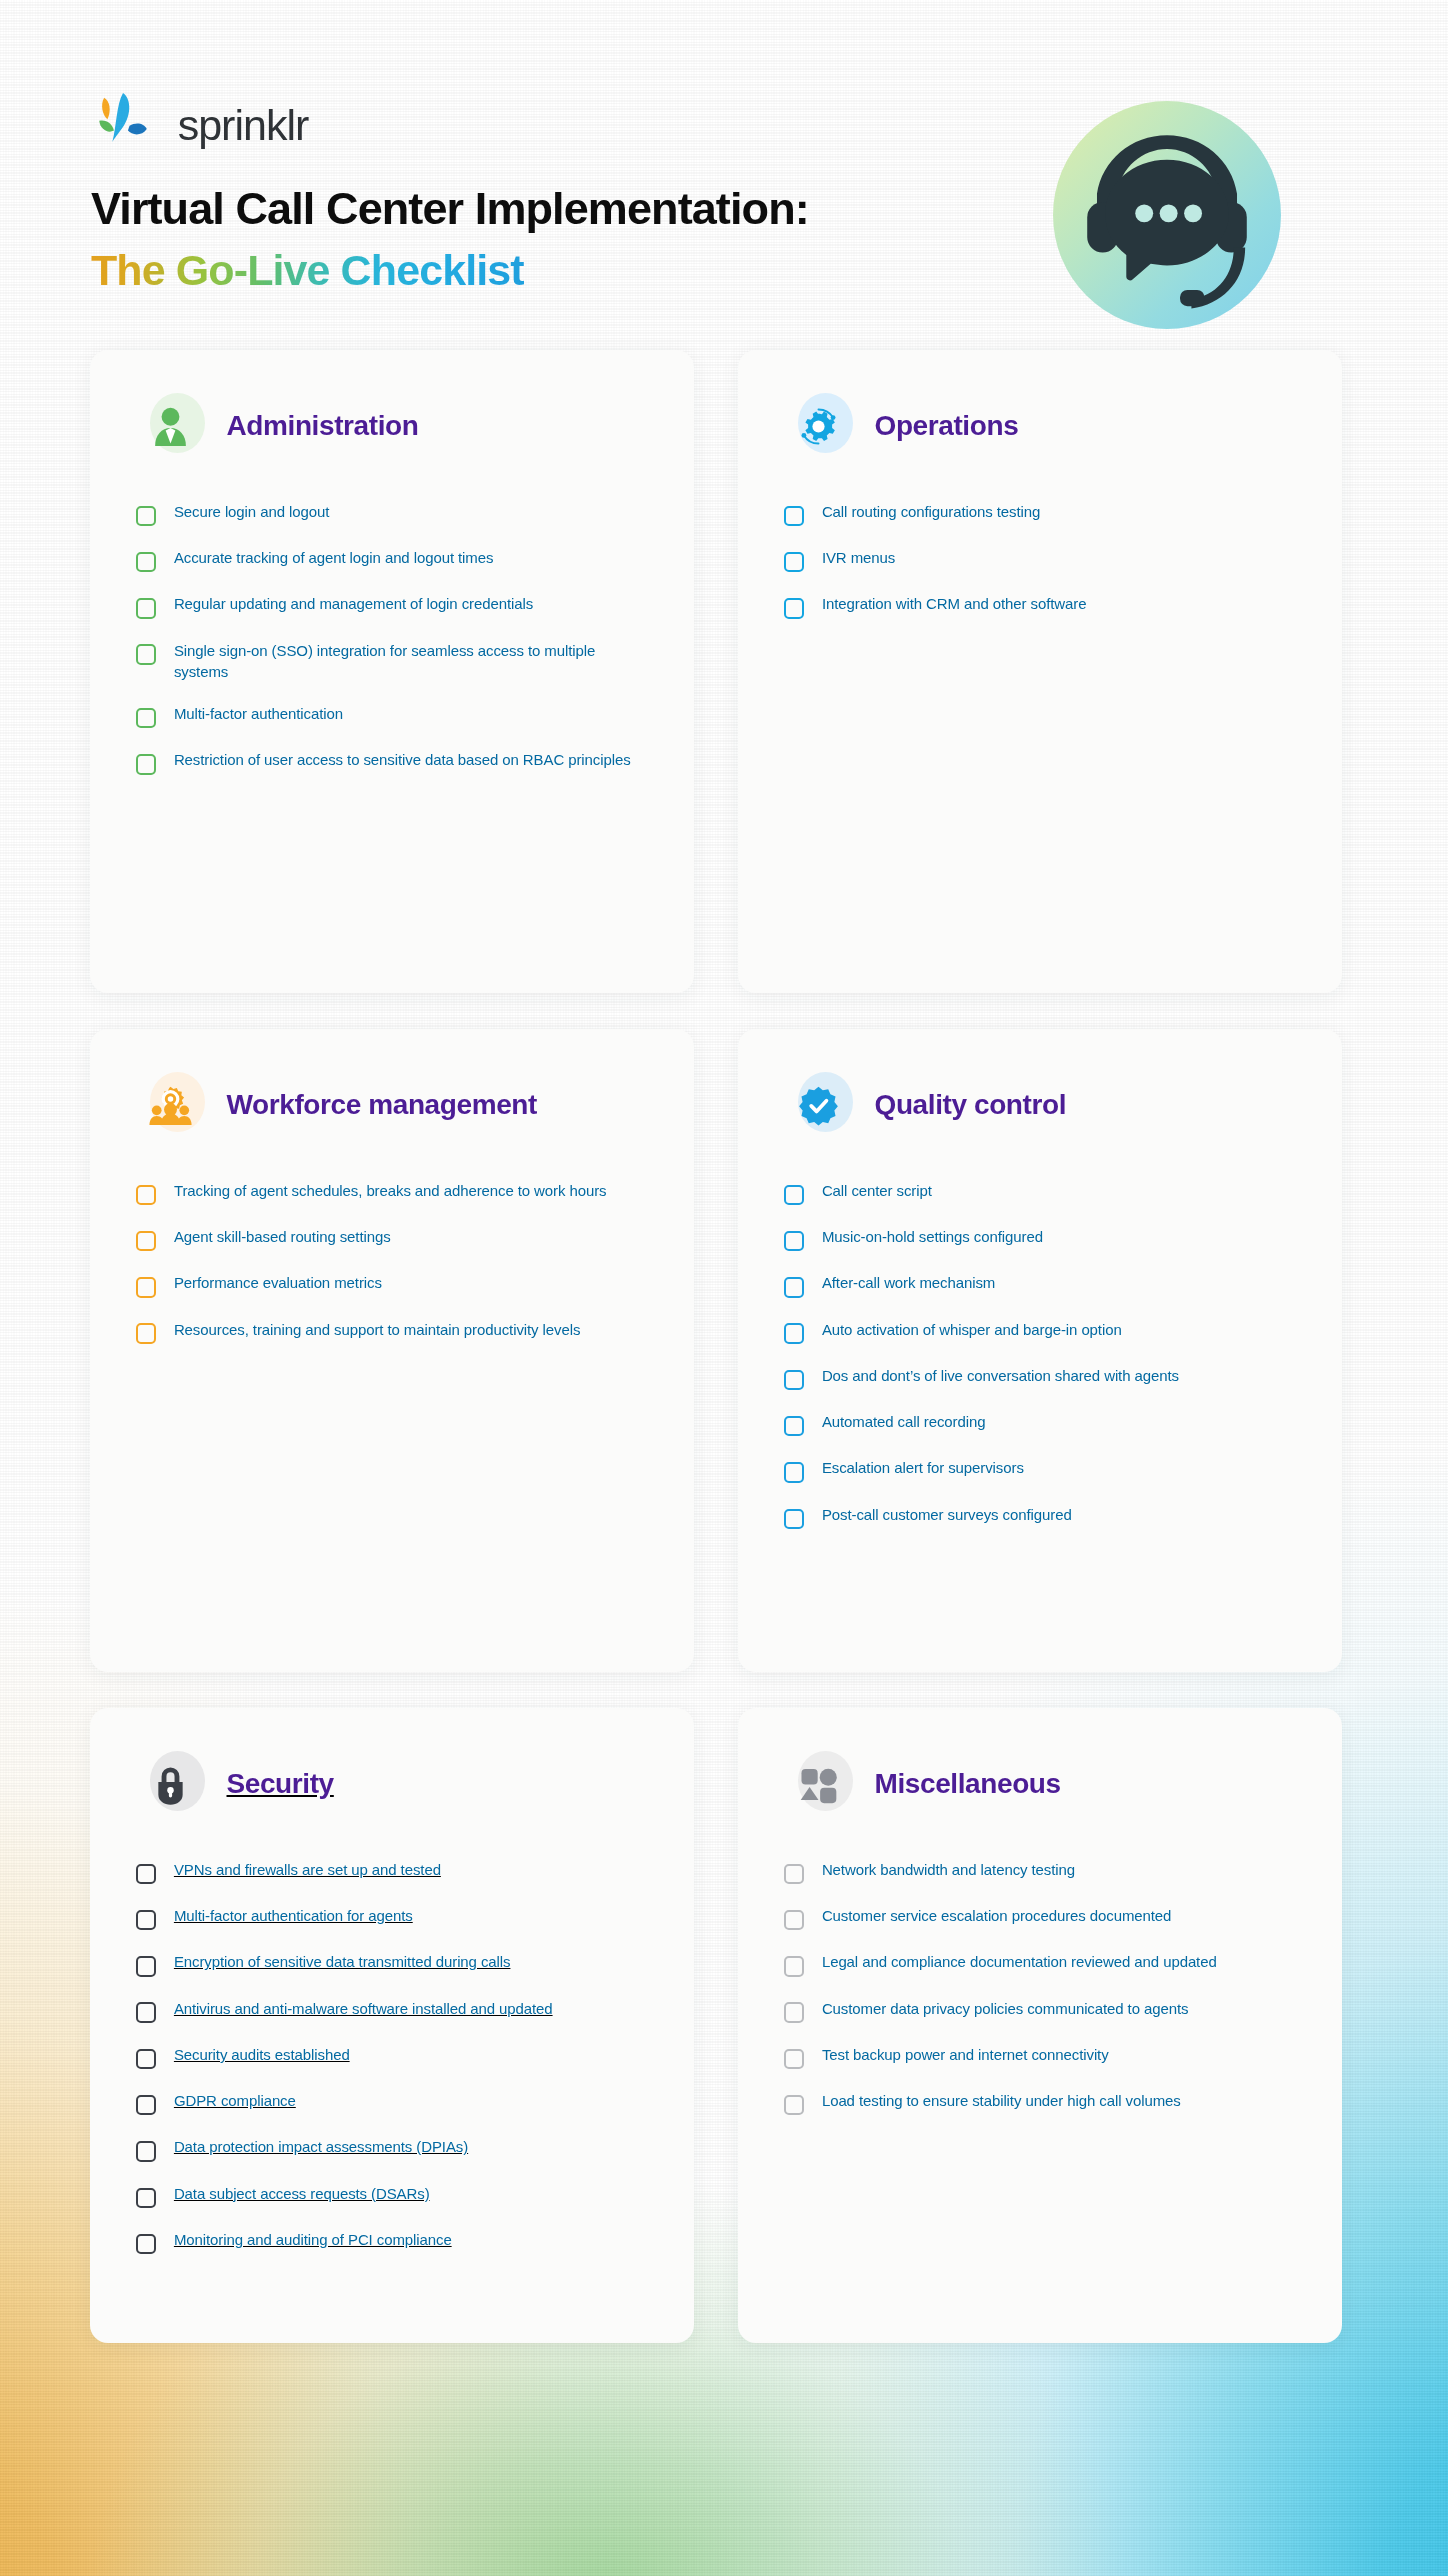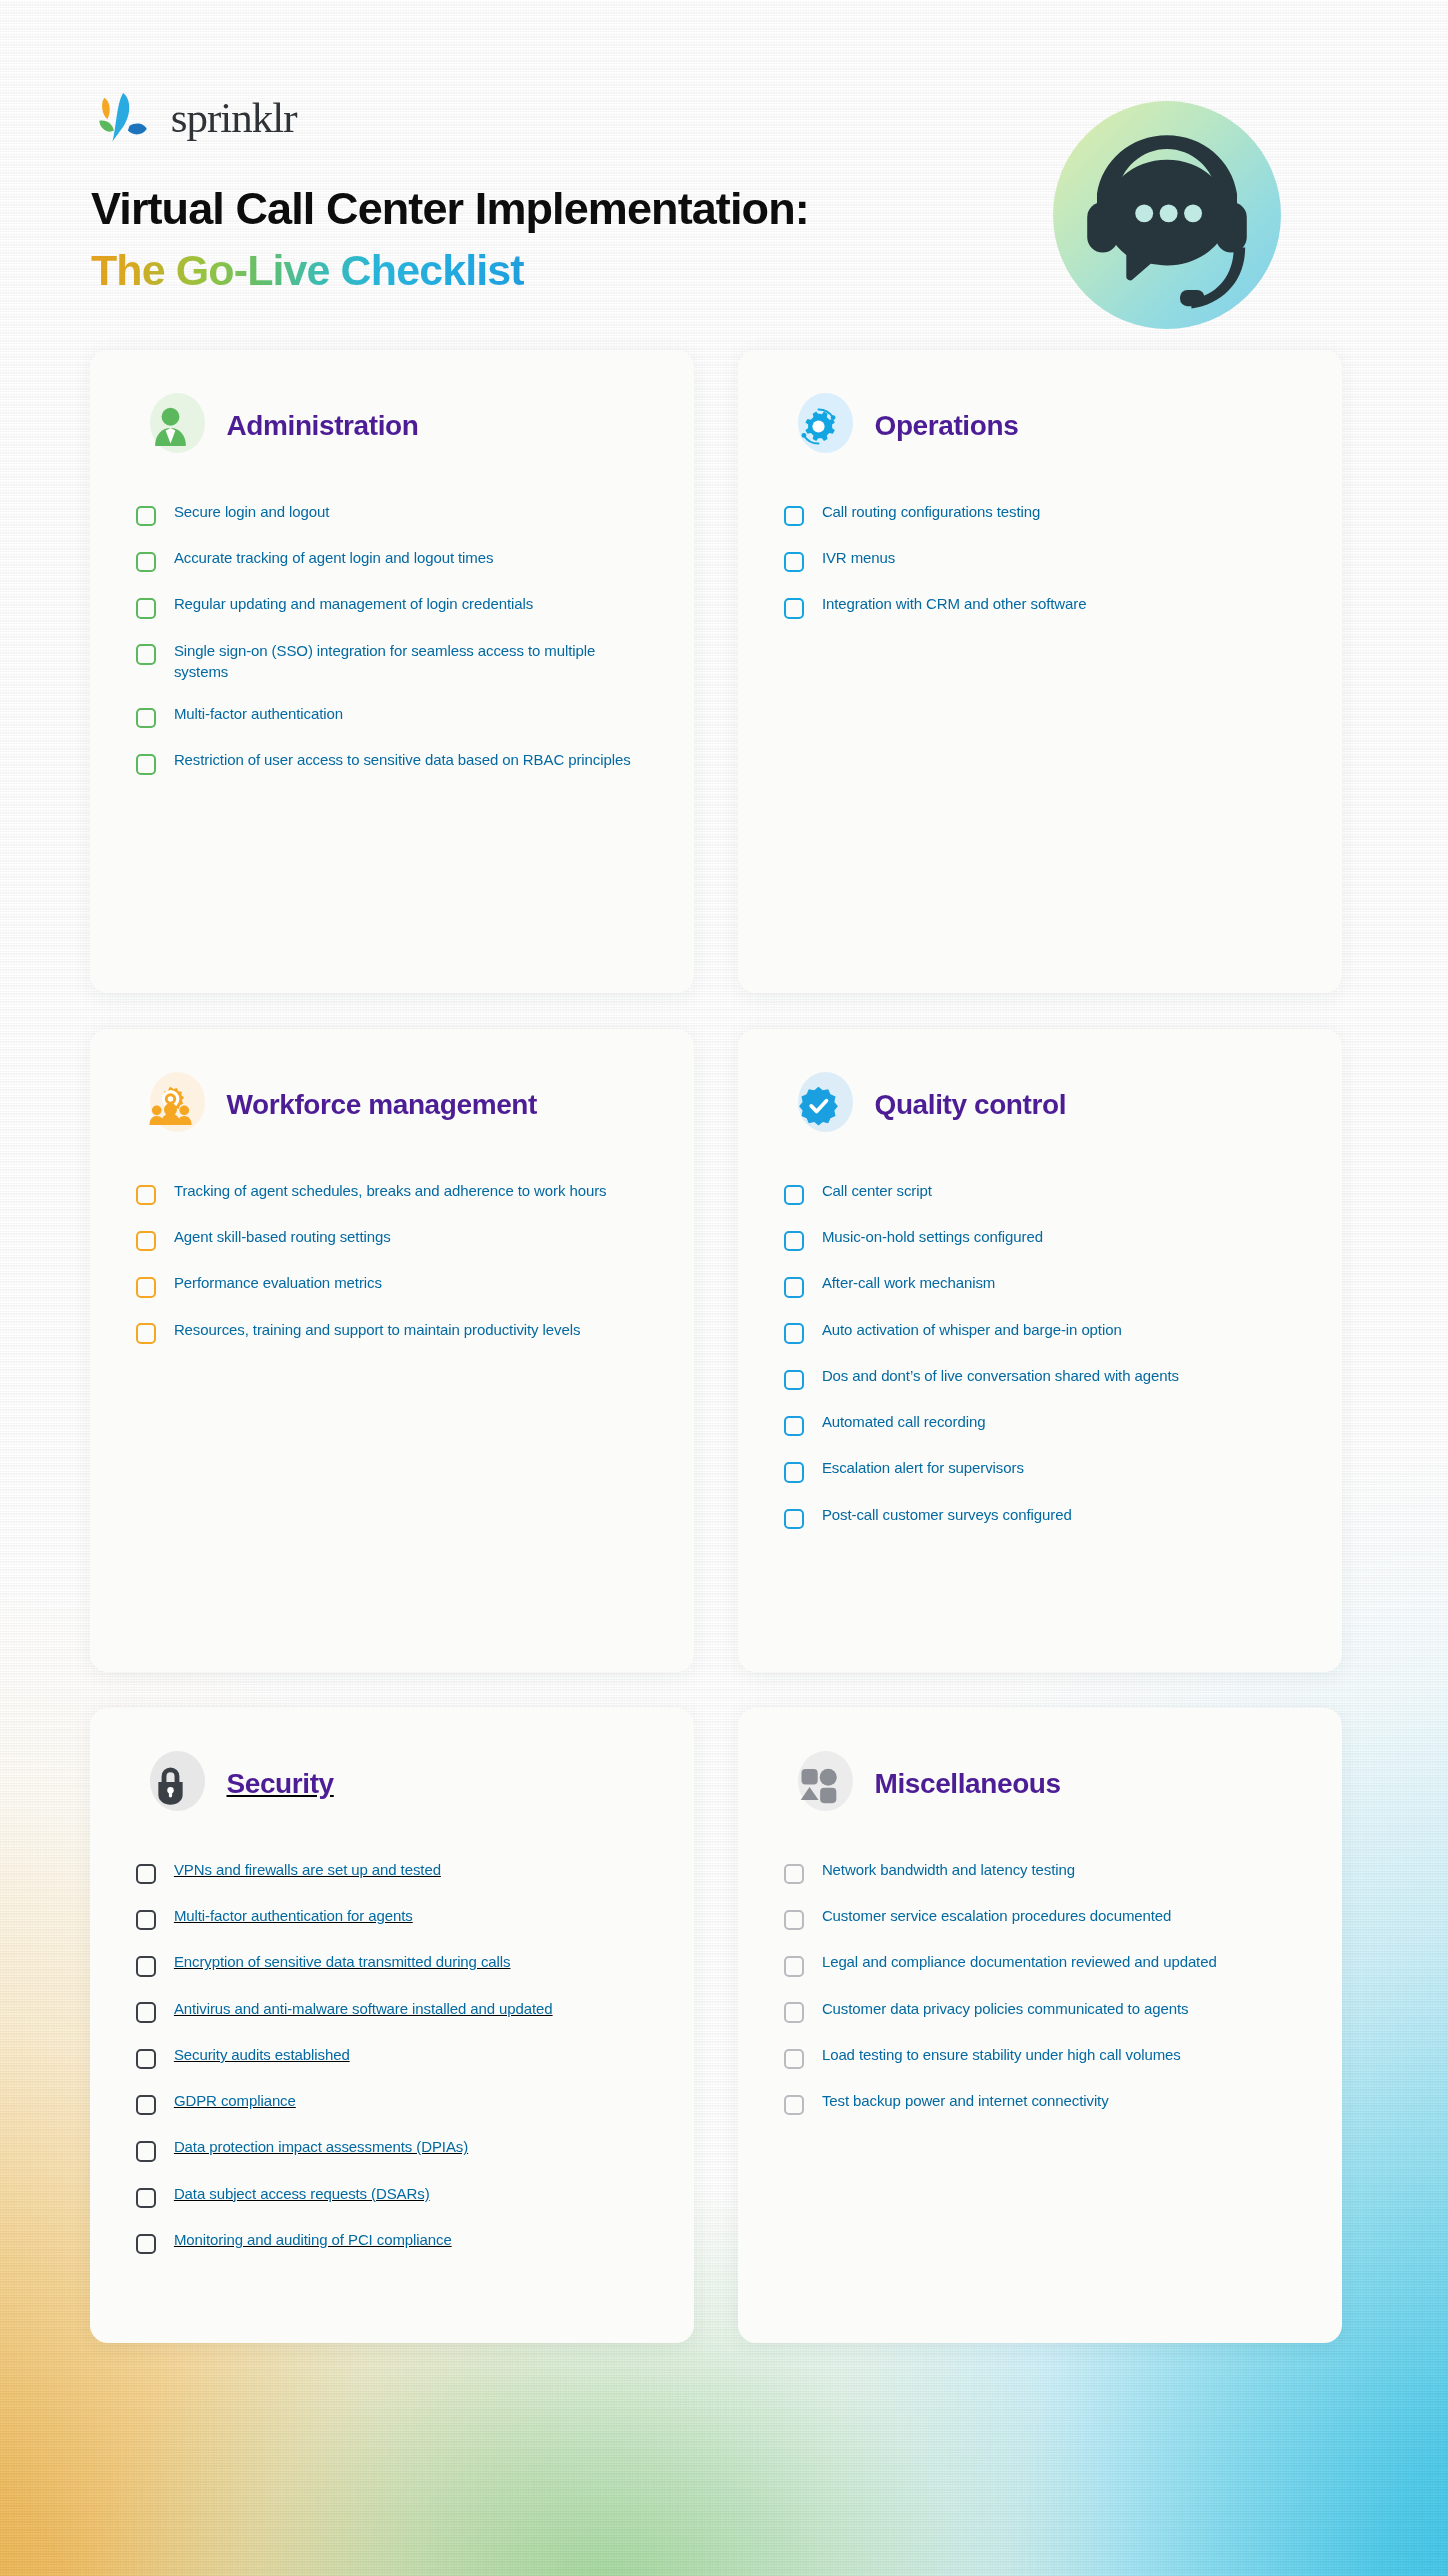--- a/index.html
+++ b/index.html
@@ -94,21 +94,21 @@
     width: 1449px;
     height: 2576px;
   }
 
   
   .header {
     position: relative;
     padding: 88px 0 0 91px;
   }
 
-  .logo-row { display: flex; align-items: center; gap: 1px; height: 59px; font-family: Liberation Serif, serif; }
+  .logo-row { display: flex; align-items: flex-end; gap: 8px; height: 59px; }
   .logo-mark { width: 64px; height: 59px; flex: none; }
   .logo-word {
     font-size: 43px;
     letter-spacing: -1px;
     color: #2f3337;
     margin-left: 14.7px;
     font-weight: 400;
     line-height: 1;
   }
 
@@ -558,24 +558,24 @@
         <div class="item">
           <span class="cbx"></span>
           <span class="item-text">Legal and compliance documentation reviewed and updated</span>
         </div>
         <div class="item">
           <span class="cbx"></span>
           <span class="item-text">Customer data privacy policies communicated to agents</span>
         </div>
         <div class="item">
           <span class="cbx"></span>
+          <span class="item-text">Test backup power and internet connectivity</span>
+        </div>
+        <div class="item">
+          <span class="cbx"></span>
           <span class="item-text">Load testing to ensure stability under high call volumes</span>
-        </div>
-        <div class="item">
-          <span class="cbx"></span>
-          <span class="item-text">Test backup power and internet connectivity</span>
         </div>
       </div>
     </div>
 
   </div>
 </div>
 
 
 </body></html>

